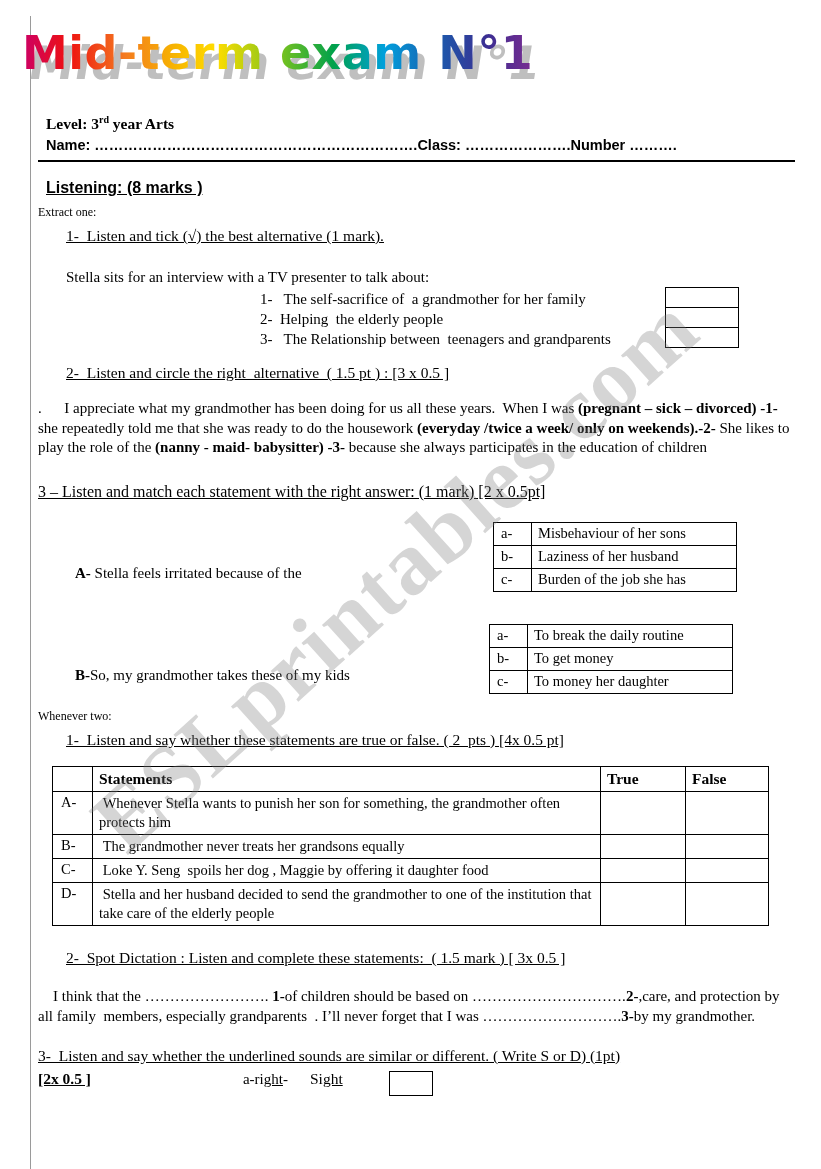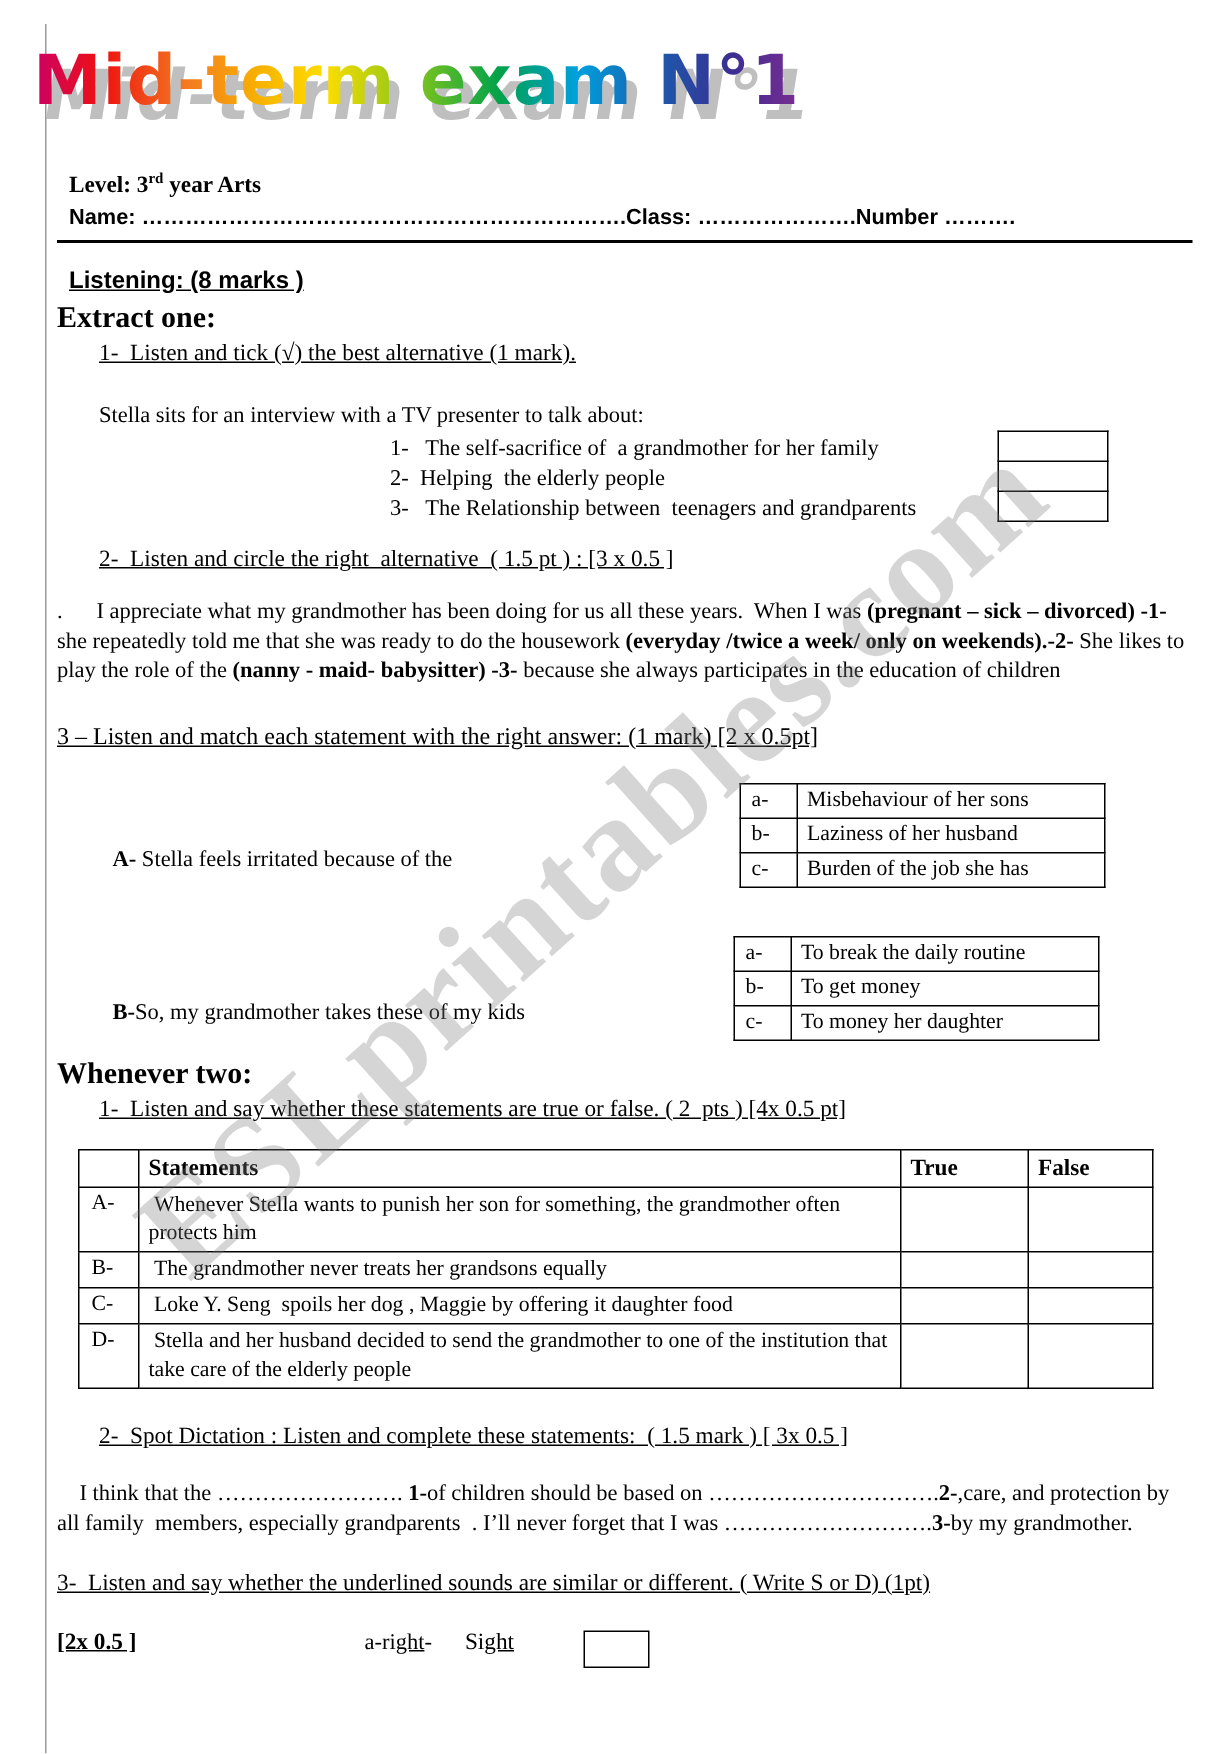--- a/index.html
+++ b/index.html
@@ -32,21 +32,21 @@
   .name-line{
     margin:2px 0 0 0;padding:0 0 6px 8px;border-bottom:2px solid #000;
     font-family:"Liberation Sans",sans-serif;font-weight:bold;font-size:14.5px;
     white-space:nowrap;overflow:hidden;line-height:18px;
   }
 
   .listening-heading{
     margin:16px 0 0 8px;font-family:"Liberation Sans",sans-serif;
     font-weight:bold;font-size:16px;text-decoration:underline;line-height:20px;
   }
-  .extract-label{margin:4px 0 0 0;font-weight:bold;font-size:20px;line-height:20px;}
+  .extract-label{margin:4px 0 0 0;font-weight:normal;font-size:12px;line-height:20px;}
   .q-title{font-weight:normal;font-size:15.5px;text-decoration:underline;line-height:20px;white-space:pre-wrap;}
   .ind{margin-left:28px;}
   .mt4{margin-top:4px;} .mt12{margin-top:12px;} .mt14{margin-top:14px;}
   .mt16{margin-top:16px;} .mt18{margin-top:18px;} .mt20{margin-top:20px;} .mt22{margin-top:22px;} .mt24{margin-top:24px;}
 
   .q1-intro{margin:22px 0 0 28px;line-height:19px;white-space:pre-wrap;}
   .q1-row{display:flex;margin-top:2px;}
   .q1-options{margin-left:222px;line-height:20px;}
   .q1-option{white-space:pre-wrap;}
   .tick-table{border-collapse:collapse;margin-left:auto;margin-right:56px;margin-top:-2px;align-self:flex-start;}
@@ -64,21 +64,21 @@
   .match-table td{border:1px solid #000;height:22px;font-size:14.5px;padding:0 4px;}
   .match-table td.k{width:26px;padding-left:7px;}
   .match-table td.v{width:194px;padding-left:6px;}
 
   .tf-table{border-collapse:collapse;margin:16px 0 0 14px;}
   .tf-table th,.tf-table td{border:1px solid #000;font-size:14.5px;padding:2px 6px;vertical-align:top;text-align:left;}
   .tf-table th{font-weight:bold;font-size:15.5px;padding:3px 6px;}
   .tf-table td.k{padding-left:8px;}
   .tf-table td.st{white-space:pre-wrap;line-height:19px;}
 
-  .sound-row{display:flex;align-items:flex-start;margin-top:18px;line-height:22px;}
+  .sound-row{display:flex;align-items:flex-start;margin-top:2px;line-height:22px;}
   .sound-marks{font-weight:bold;font-size:15.5px;text-decoration:underline;white-space:pre;}
   .sound-word{white-space:pre;}
   .sound-a{margin-left:152px;}
   .sound-b{margin-left:22px;font-size:15.5px;}
   .answer-box{width:42px;height:23px;border:1px solid #000;margin-left:46px;margin-top:3px;}
 
   .watermark{
     position:absolute;left:72px;top:795px;z-index:5;pointer-events:none;
     transform:rotate(-42deg);transform-origin:0 0;
     font-family:"Liberation Serif",serif;font-weight:bold;font-size:90px;letter-spacing:2px;

